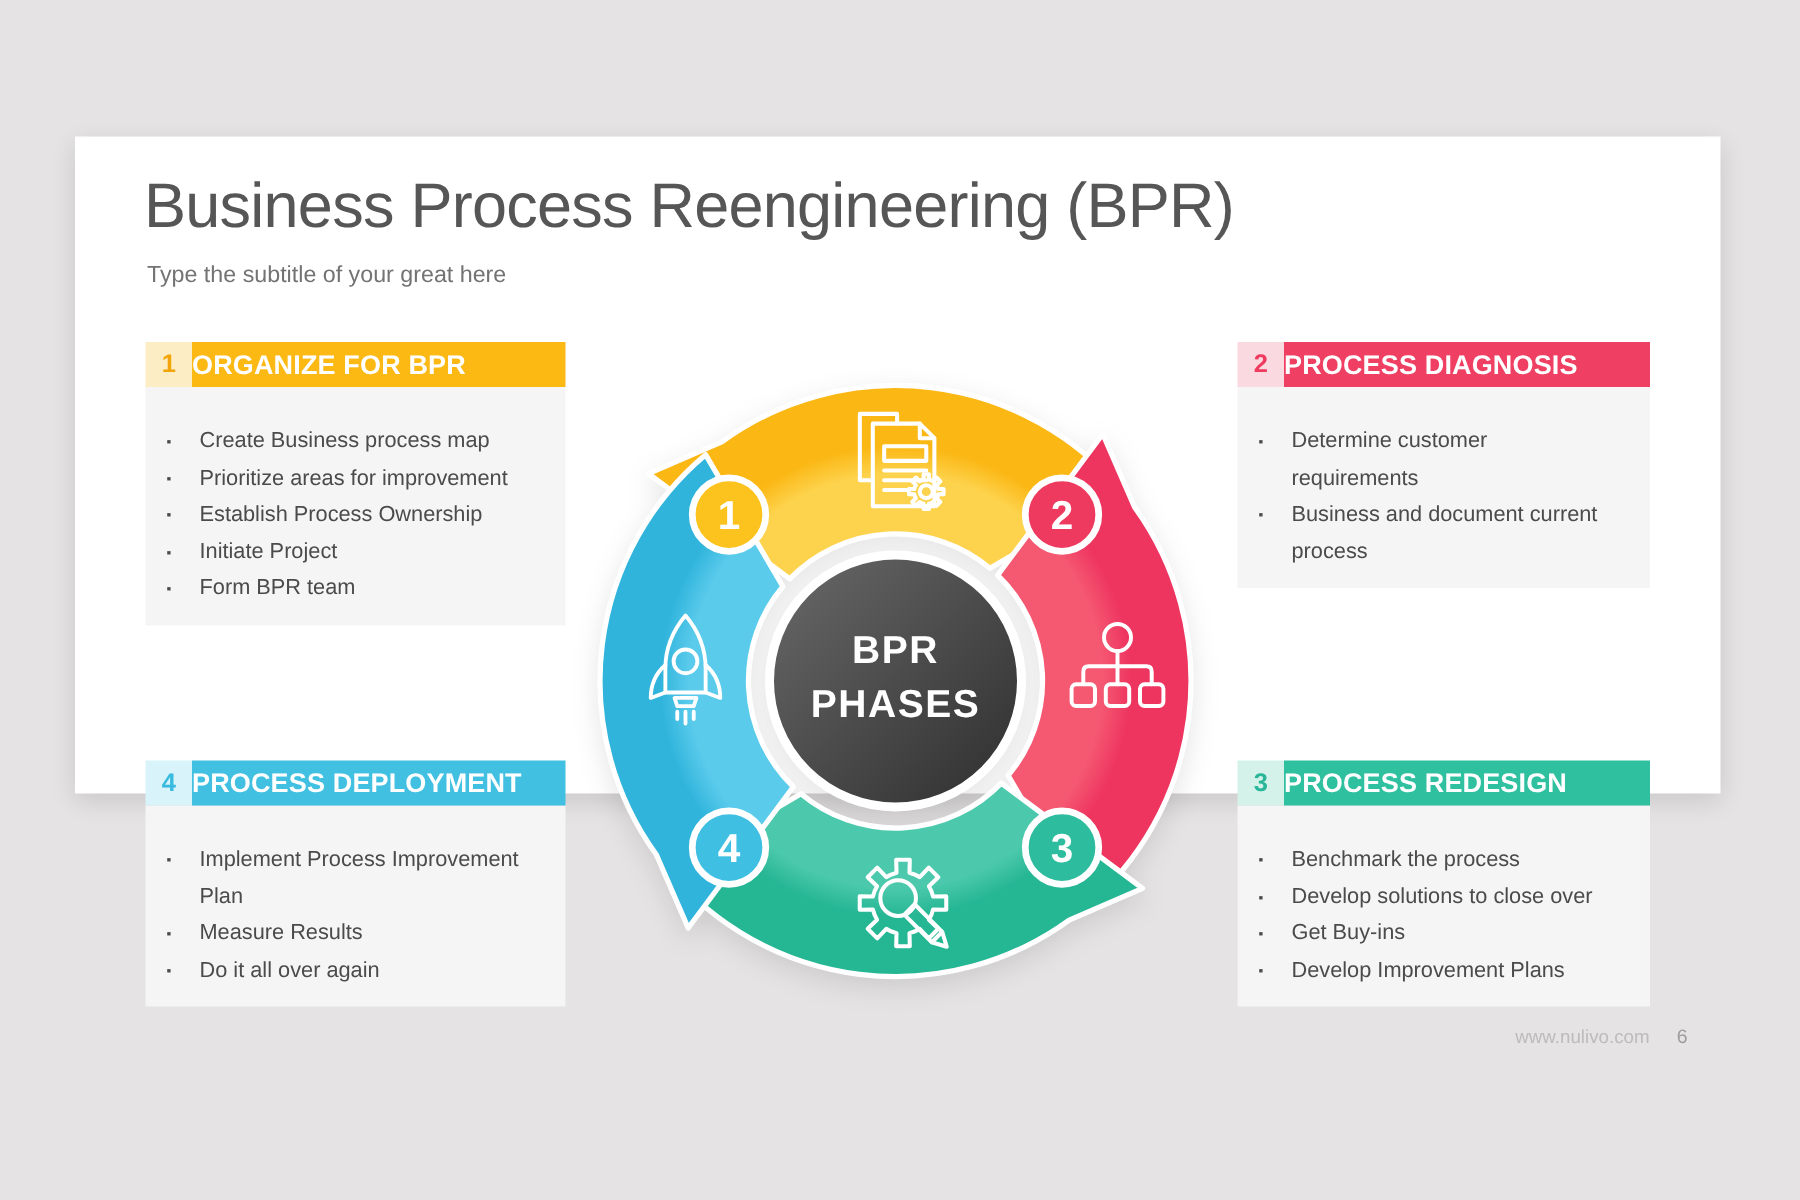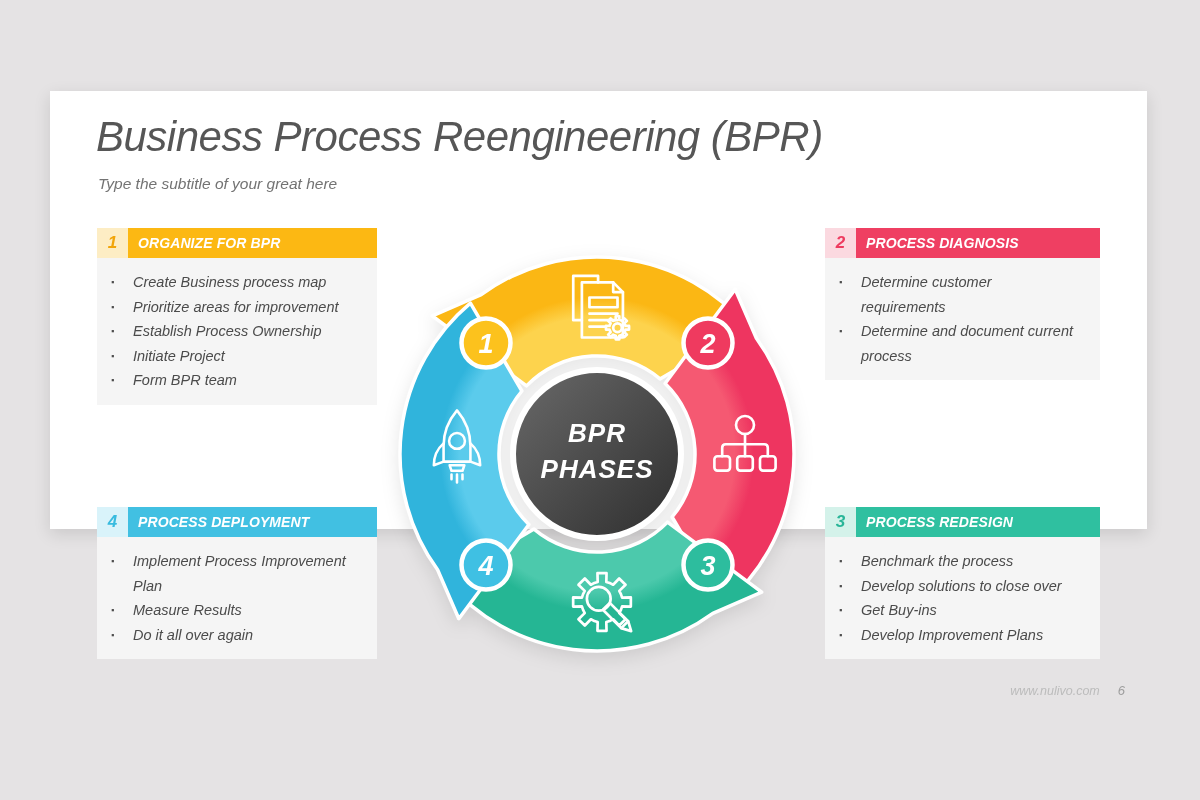--- a/index.html
+++ b/index.html
@@ -3,21 +3,21 @@
 <meta charset="utf-8">
 <style>
   html,body{margin:0;padding:0;}
   body{
     width:1200px;height:800px;position:relative;overflow:hidden;
     background:#e5e3e4;
     font-family:"Liberation Sans","DejaVu Sans",sans-serif;
   }
   .slide{
     position:absolute;left:50px;top:91px;width:1097px;height:438px;
-    background:#ffffff;box-shadow:0 5px 16px rgba(0,0,0,.12);font-style:italic;
+    background:#ffffff;box-shadow:0 5px 16px rgba(0,0,0,.12);
   }
   .title{
     position:absolute;left:46px;top:22px;
     font-size:42px;color:#565656;letter-spacing:-.5px;white-space:nowrap;
   }
   .subtitle{
     position:absolute;left:48px;top:84px;
     font-size:15.5px;color:#737373;
   }
   .box{position:absolute;width:280px;}
@@ -25,26 +25,26 @@
   .box-1{left:47px;top:137px;}
   .box-2{left:775px;top:137px;}
   .box-4{left:47px;top:416px;}
   .box-3{left:775px;top:416px;}
   .hdr{display:flex;height:30px;}
   .num{
     width:31px;flex:0 0 31px;display:flex;align-items:center;justify-content:center;
     font-weight:bold;font-size:17px;
   }
   .bar{
-    flex:1;display:flex;align-items:center;padding-left:10px;
-    color:#fff;font-weight:bold;font-size:14px;letter-spacing:.1px;white-space:nowrap;
+    flex:1;display:flex;align-items:center;
+    color:#fff;font-weight:bold;font-size:18px;letter-spacing:.1px;white-space:nowrap;
   }
   .box ul{
     list-style:none;margin:0;background:#f5f5f5;
-    padding:12px 12px 12px 14px;
+    padding:24px 12px 12px 14px;
   }
   .box li{
     display:flex;font-size:14.5px;color:#4b4b4b;line-height:24.5px;
   }
   .blt{flex:0 0 22px;font-size:9px;color:#4b4b4b;}
   .blt::before{content:"\25AA";}
   .txt{padding-right:8px;}
   .wheel{
     position:absolute;left:332px;top:148px;width:430px;height:430px;
     filter:drop-shadow(0 6px 9px rgba(0,0,0,.10));
@@ -98,21 +98,21 @@
       <div class="num" style="background-color: rgb(251, 217, 224); color: rgb(238, 59, 95);">2</div>
       <div class="bar" style="background-color: rgb(239, 63, 98);">PROCESS DIAGNOSIS</div>
     </div>
     <ul>
       <li>
           <span class="blt"></span>
           <span class="txt">Determine customer requirements</span>
         </li>
       <li>
           <span class="blt"></span>
-          <span class="txt">Determine and document current process</span>
+          <span class="txt">Business and document current process</span>
         </li>
     </ul>
   </div>
 
   <div class="box box-3">
     <div class="hdr">
       <div class="num" style="background-color: rgb(212, 242, 234); color: rgb(41, 181, 152);">3</div>
       <div class="bar" style="background-color: rgb(47, 192, 160);">PROCESS REDESIGN</div>
     </div>
     <ul>

